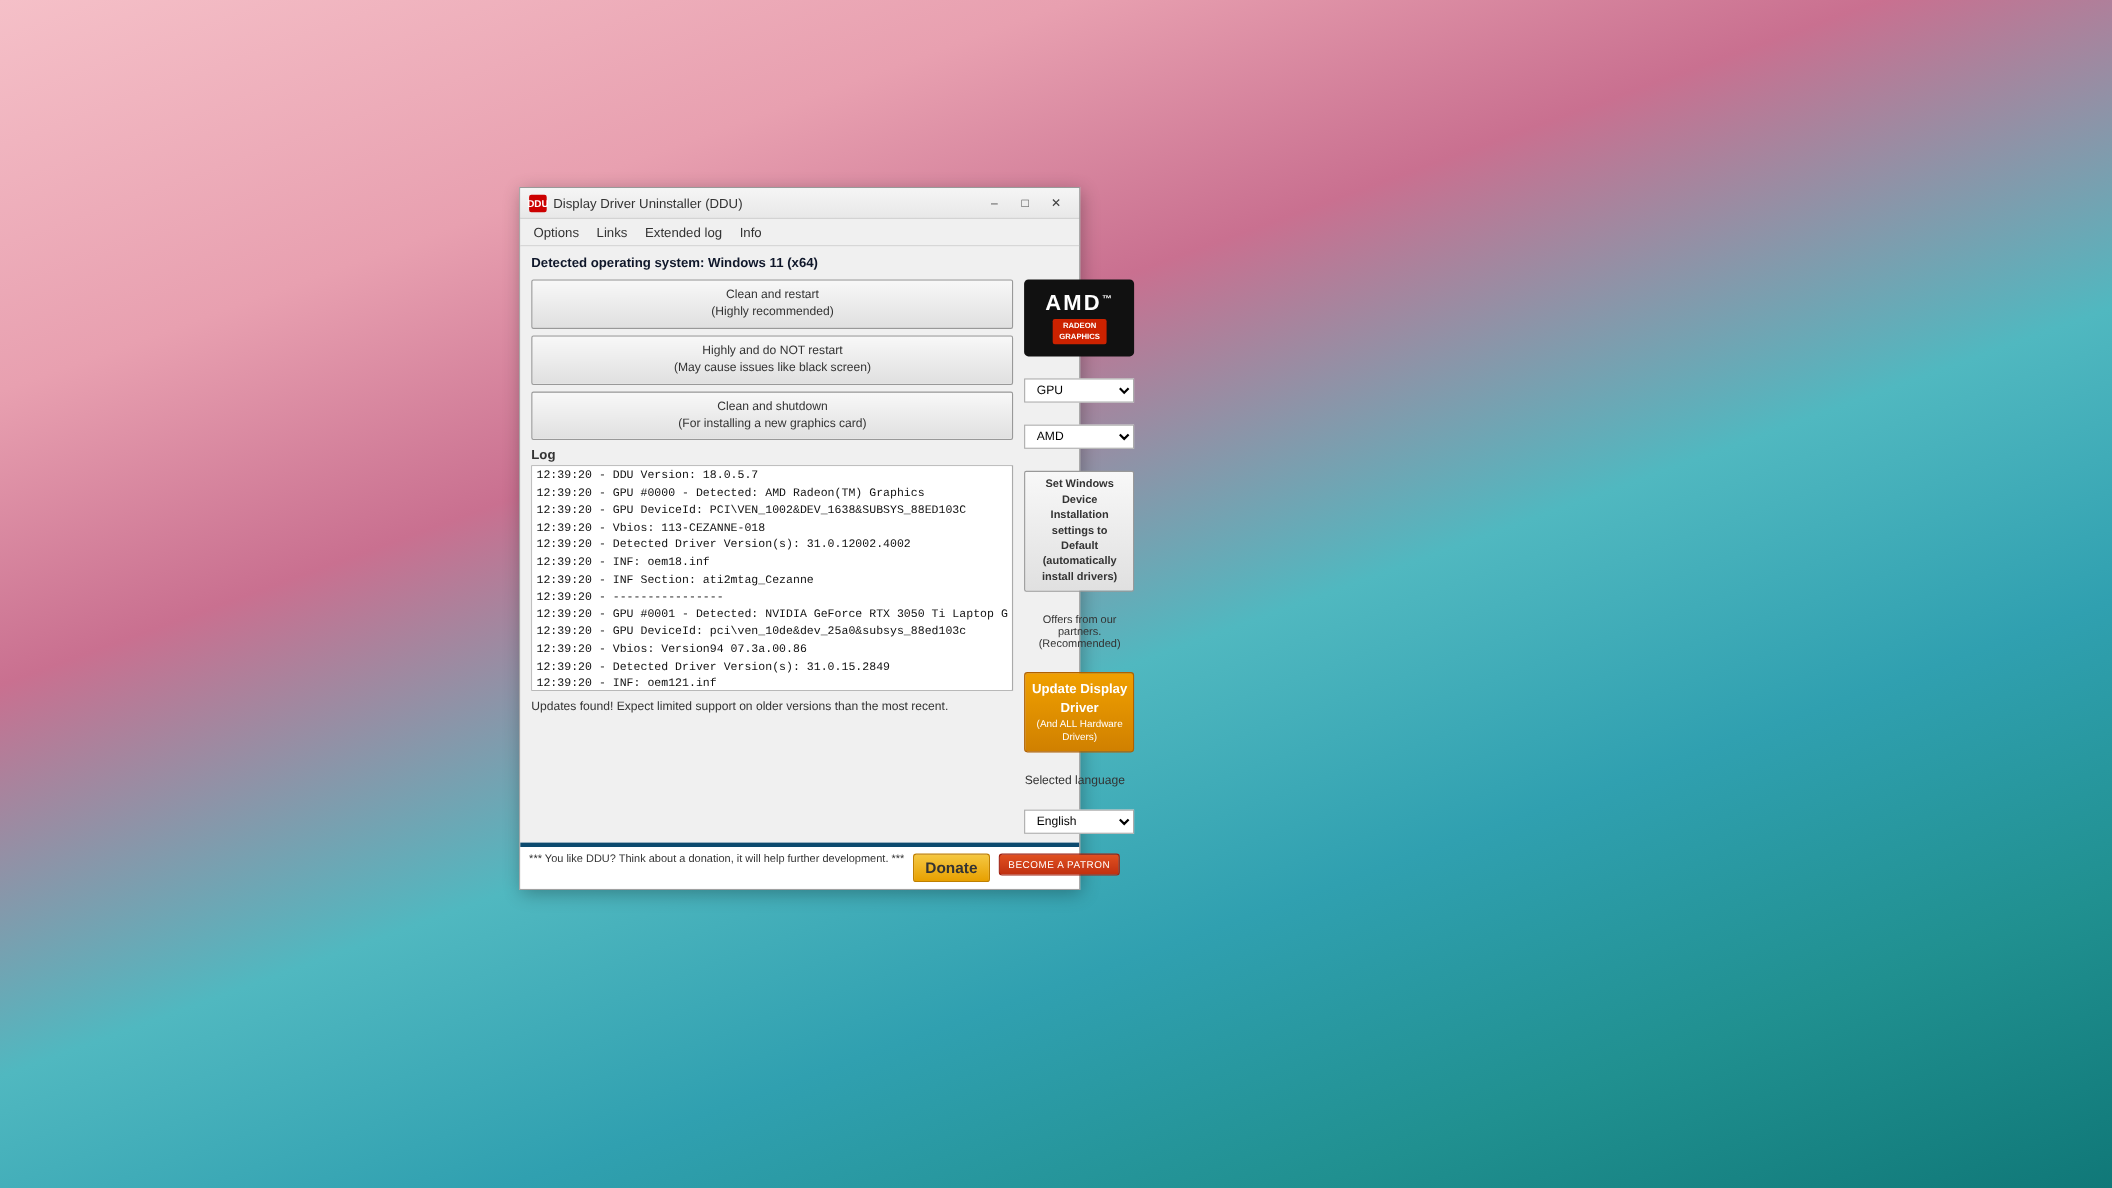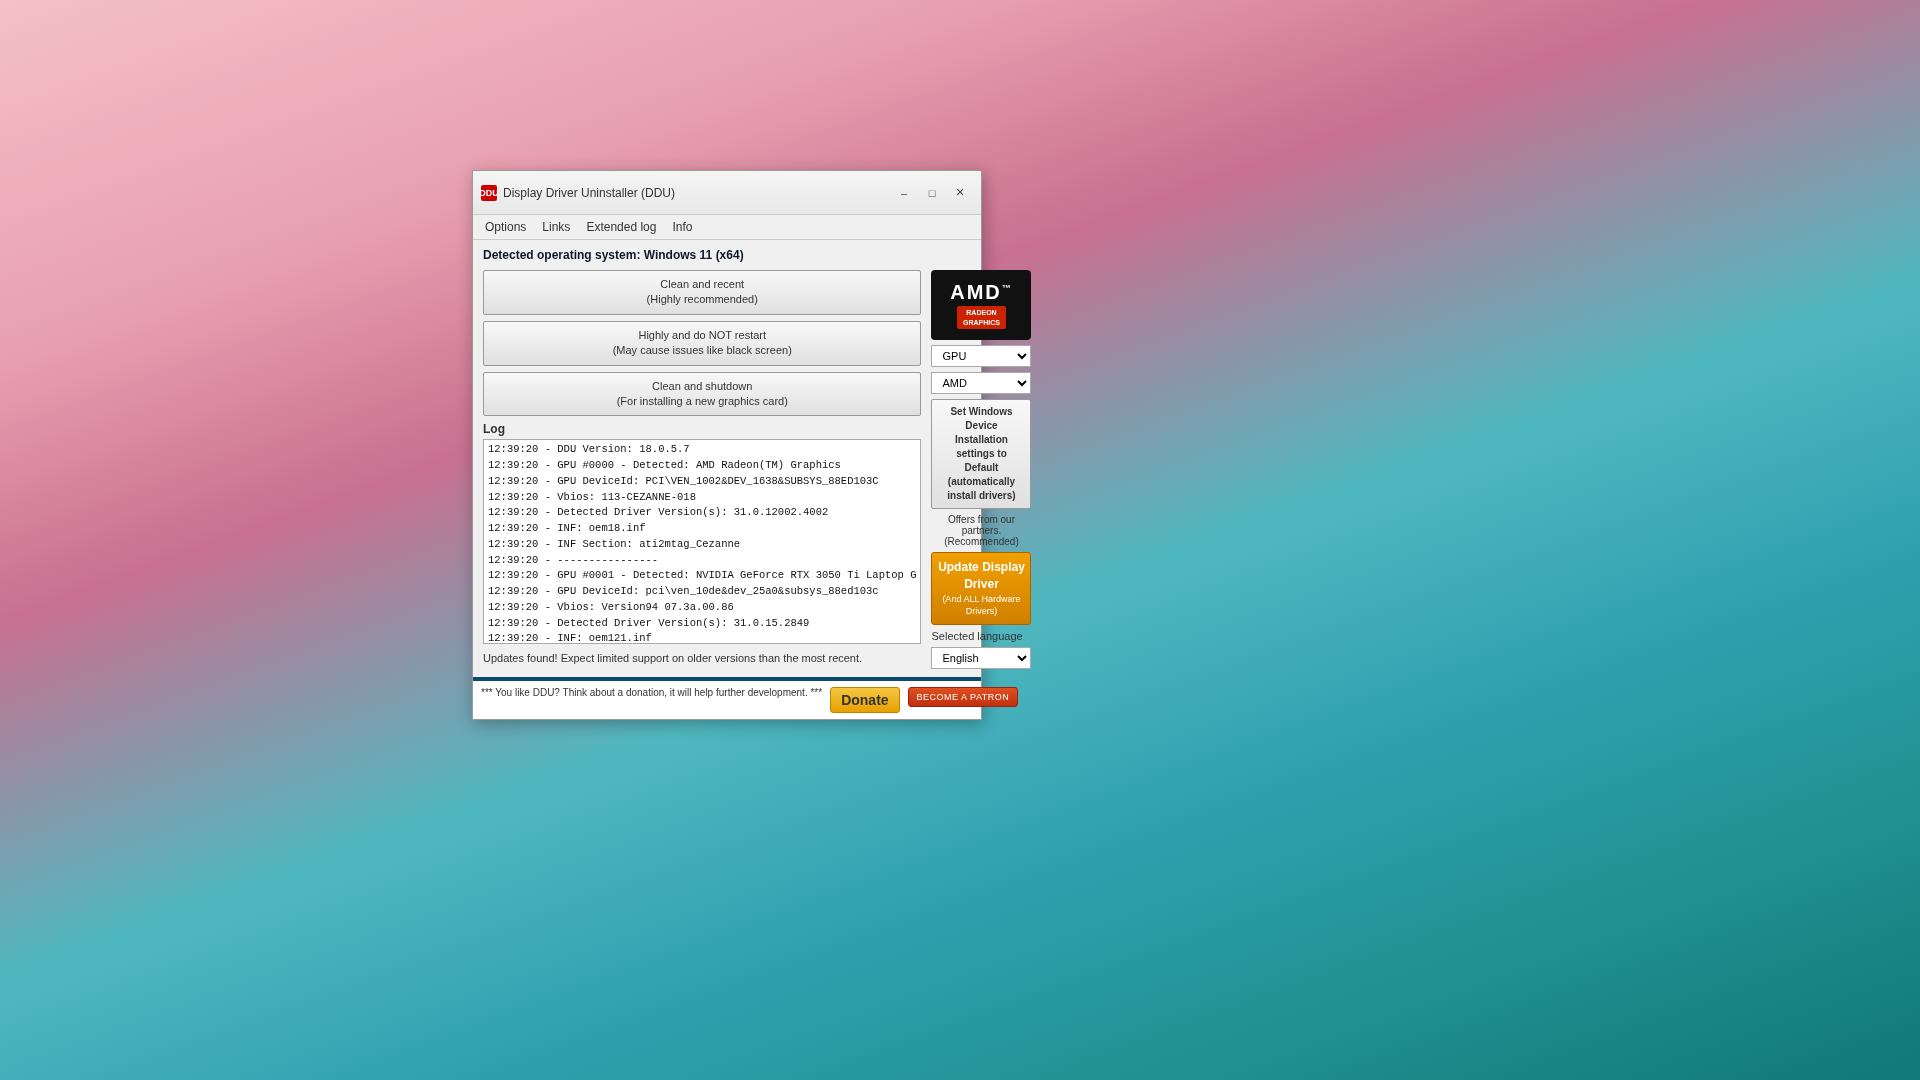--- a/index.html
+++ b/index.html
@@ -20,21 +20,21 @@
       width: 510px;
       background: #f0f0f0;
       border: 1px solid #999;
       box-shadow: 2px 4px 16px rgba(0,0,0,0.3);
     }
 
     
     .titlebar {
       background: linear-gradient(to bottom, #f5f5f5, #e8e8e8);
       border-bottom: 1px solid #ccc;
-      height: 44px;
+      height: 28px;
       display: flex;
       align-items: center;
       padding: 0 8px;
       user-select: none;
     }
     .titlebar-icon {
       width: 16px;
       height: 16px;
       margin-right: 6px;
       background: #c00;
@@ -104,21 +104,21 @@
 
     .left-panel {
       flex: 1;
     }
 
     .right-panel {
       width: 170px;
       display: flex;
       flex-direction: column;
       align-items: center;
-      gap: 5px;
+      gap: 20px;
       justify-content: flex-end;
     }
 
     
     .action-btn {
       width: 100%;
       padding: 6px 8px;
       margin-bottom: 6px;
       border: 1px solid #999;
       background: linear-gradient(to bottom, #f8f8f8, #e0e0e0);
@@ -316,21 +316,21 @@
 
   <div class="content">
     <div class="detected-os">
       <span>Detected operating system: </span><span>Windows 11 (x64)</span>
     </div>
 
     <div class="main-layout">
 
       <div class="left-panel">
         <button class="action-btn">
-          <span>Clean and recent</span><br>
+          <span>Clean and restart</span><br>
           <span>(Highly recommended)</span>
         </button>
         <button class="action-btn">
           <span>Highly and do NOT restart</span><br>
           <span>(May cause issues like black screen)</span>
         </button>
         <button class="action-btn">
           <span>Clean and shutdown</span><br>
           <span>(For installing a new graphics card)</span>
         </button>

